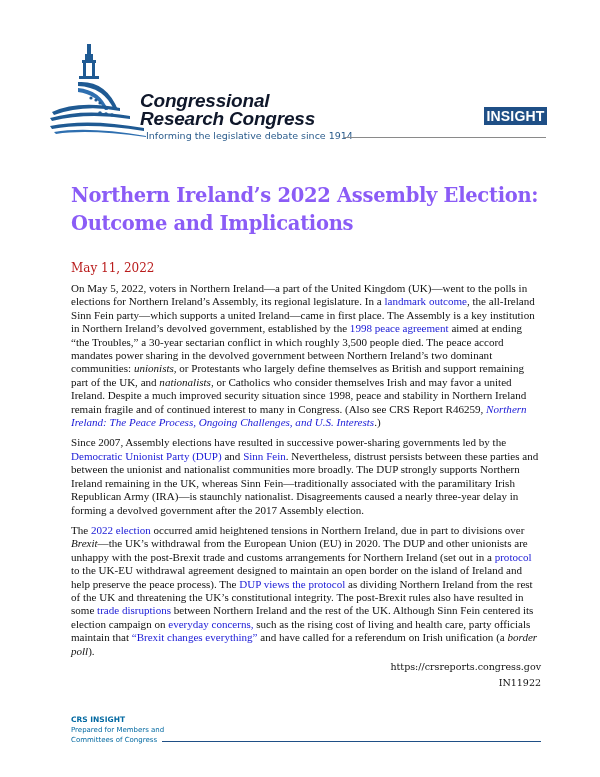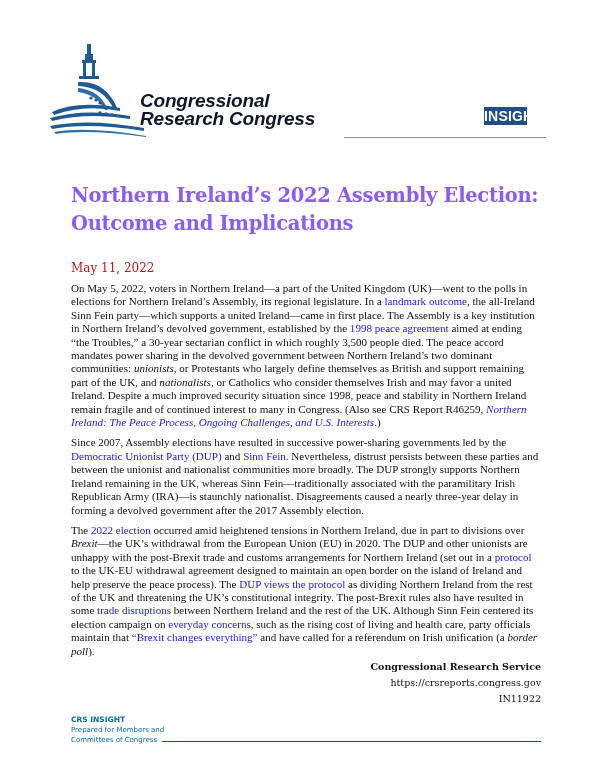--- a/index.html
+++ b/index.html
@@ -3,21 +3,21 @@
 <meta charset="utf-8">
 <style>
   html, body { margin: 0; padding: 0; background: #ffffff; }
   body { width: 600px; height: 777px; position: relative; overflow: hidden; font-family: "Liberation Serif", serif; color: #111; }
 
   .header { position: absolute; left: 0; top: 0; width: 600px; height: 150px; }
   .logo-svg { position: absolute; left: 48px; top: 42px; width: 100px; height: 96px; }
   .crs-name { position: absolute; left: 140px; top: 92px; font-family: "Liberation Sans", sans-serif; font-weight: bold; font-style: italic; color: #0f172a; font-size: 19px; line-height: 18px; letter-spacing: -0.2px; }
   .crs-tagline { position: absolute; left: 146px; top: 130px; font-family: "DejaVu Sans", sans-serif; font-size: 9.5px; color: #2b5c8c; white-space: nowrap; }
   .tag-rule { position: absolute; left: 344px; top: 137px; width: 202px; height: 1px; background: #8a8a8a; }
-  .insight-badge { position: absolute; left: 484px; top: 107px; width: 43px; height: 18px; background: #1f4f86; color: #fff; font-family: "Liberation Sans", sans-serif; font-weight: bold; font-size: 14px; line-height: 18px; text-align: center; letter-spacing: 0.2px; }
+  .insight-badge { position: absolute; left: 484px; top: 107px; width: 63px; height: 18px; background: #1f4f86; color: #fff; font-family: "Liberation Sans", sans-serif; font-weight: bold; font-size: 14px; line-height: 18px; text-align: center; letter-spacing: 0.2px; }
 
   .title { position: absolute; left: 71px; top: 182px; width: 470px; font-family: "DejaVu Serif", serif; font-weight: bold; font-size: 19.5px; line-height: 28px; color: #8b5cf6; margin: 0; letter-spacing: -0.3px; }
   .date { position: absolute; left: 71px; top: 261px; font-family: "DejaVu Serif", serif; font-size: 12px; color: #b91c1c; }
 
   .body-text { position: absolute; left: 71px; top: 282px; width: 470px; font-family: "Liberation Serif", serif; font-size: 11.05px; line-height: 13.4px; color: #111; }
   .body-text p { margin: 0 0 7px 0; text-align: left; }
   .body-text a { color: #1a1ad6; text-decoration: none; }
   .body-text em { font-style: italic; }
 
   .footer-block { position: absolute; right: 59px; top: 659px; text-align: right; font-family: "DejaVu Serif", serif; font-size: 9.5px; line-height: 16px; color: #111; }
@@ -54,35 +54,35 @@
     <circle cx="58" cy="72" r="1.8" fill="#1f5a93"></circle>
     <circle cx="64" cy="73" r="1.8" fill="#1f5a93"></circle>
     <path d="M2 84 Q40 76 96 86 L96 89 Q40 80 4 87 Z" fill="#1f5a93"></path>
     <path d="M6 90 Q40 84 98 94 L98 95 Q40 87 8 92 Z" fill="#2e6fb0"></path>
   </svg>
 
   <div class="crs-name">
     <div>Congressional</div>
     <div>Research Congress</div>
   </div>
+  <div class="crs-tagline">Informing the legislative debate since 1914</div>
   <div class="tag-rule"></div>
   <div class="insight-badge">INSIGHT</div>
 </div>
 
 <h1 class="title">Northern Ireland’s 2022 Assembly Election: Outcome and Implications</h1>
 <div class="date">May 11, 2022</div>
 
 <div class="body-text" id="body-text">
     <p><span>On May 5, 2022, voters in Northern Ireland—a part of the United Kingdom (UK)—went to the polls in elections for Northern Ireland’s Assembly, its regional legislature. In a </span><a href="#">landmark outcome</a><span>, the all-Ireland Sinn Fein party—which supports a united Ireland—came in first place. The Assembly is a key institution in Northern Ireland’s devolved government, established by the </span><a href="#">1998 peace agreement</a><span> aimed at ending “the Troubles,” a 30-year sectarian conflict in which roughly 3,500 people died. The peace accord mandates power sharing in the devolved government between Northern Ireland’s two dominant communities: </span><em>unionists</em><span>, or Protestants who largely define themselves as British and support remaining part of the UK, and </span><em>nationalists</em><span>, or Catholics who consider themselves Irish and may favor a united Ireland. Despite a much improved security situation since 1998, peace and stability in Northern Ireland remain fragile and of continued interest to many in Congress. (Also see CRS Report R46259, </span><a href="#"><em>Northern Ireland: The Peace Process, Ongoing Challenges, and U.S. Interests</em></a><span>.)</span></p>
     <p><span>Since 2007, Assembly elections have resulted in successive power-sharing governments led by the </span><a href="#">Democratic Unionist Party (DUP)</a><span> and </span><a href="#">Sinn Fein</a><span>. Nevertheless, distrust persists between these parties and between the unionist and nationalist communities more broadly. The DUP strongly supports Northern Ireland remaining in the UK, whereas Sinn Fein—traditionally associated with the paramilitary Irish Republican Army (IRA)—is staunchly nationalist. Disagreements caused a nearly three-year delay in forming a devolved government after the 2017 Assembly election.</span></p>
     <p><span>The </span><a href="#">2022 election</a><span> occurred amid heightened tensions in Northern Ireland, due in part to divisions over </span><em>Brexit</em><span>—the UK’s withdrawal from the European Union (EU) in 2020. The DUP and other unionists are unhappy with the post-Brexit trade and customs arrangements for Northern Ireland (set out in a </span><a href="#">protocol</a><span> to the UK-EU withdrawal agreement designed to maintain an open border on the island of Ireland and help preserve the peace process). The </span><a href="#">DUP views the protocol</a><span> as dividing Northern Ireland from the rest of the UK and threatening the UK’s constitutional integrity. The post-Brexit rules also have resulted in some </span><a href="#">trade disruptions</a><span> between Northern Ireland and the rest of the UK. Although Sinn Fein centered its election campaign on </span><a href="#">everyday concerns,</a><span> such as the rising cost of living and health care, party officials maintain that </span><a href="#">“Brexit changes everything”</a><span> and have called for a referendum on Irish unification (a </span><em>border poll</em><span>).</span></p>
   </div>
 
 <div class="footer-block">
-  <div class="org">Congressional Research Service</div>
   <div>https://crsreports.congress.gov</div>
   <div>IN11922</div>
 </div>
 
 <div class="bottom">
   <div class="b-title">CRS INSIGHT</div>
   <div class="b-line">Prepared for Members and</div>
   <div class="b-line">Committees of Congress</div>
 </div>
 <div class="bottom-rule"></div>

